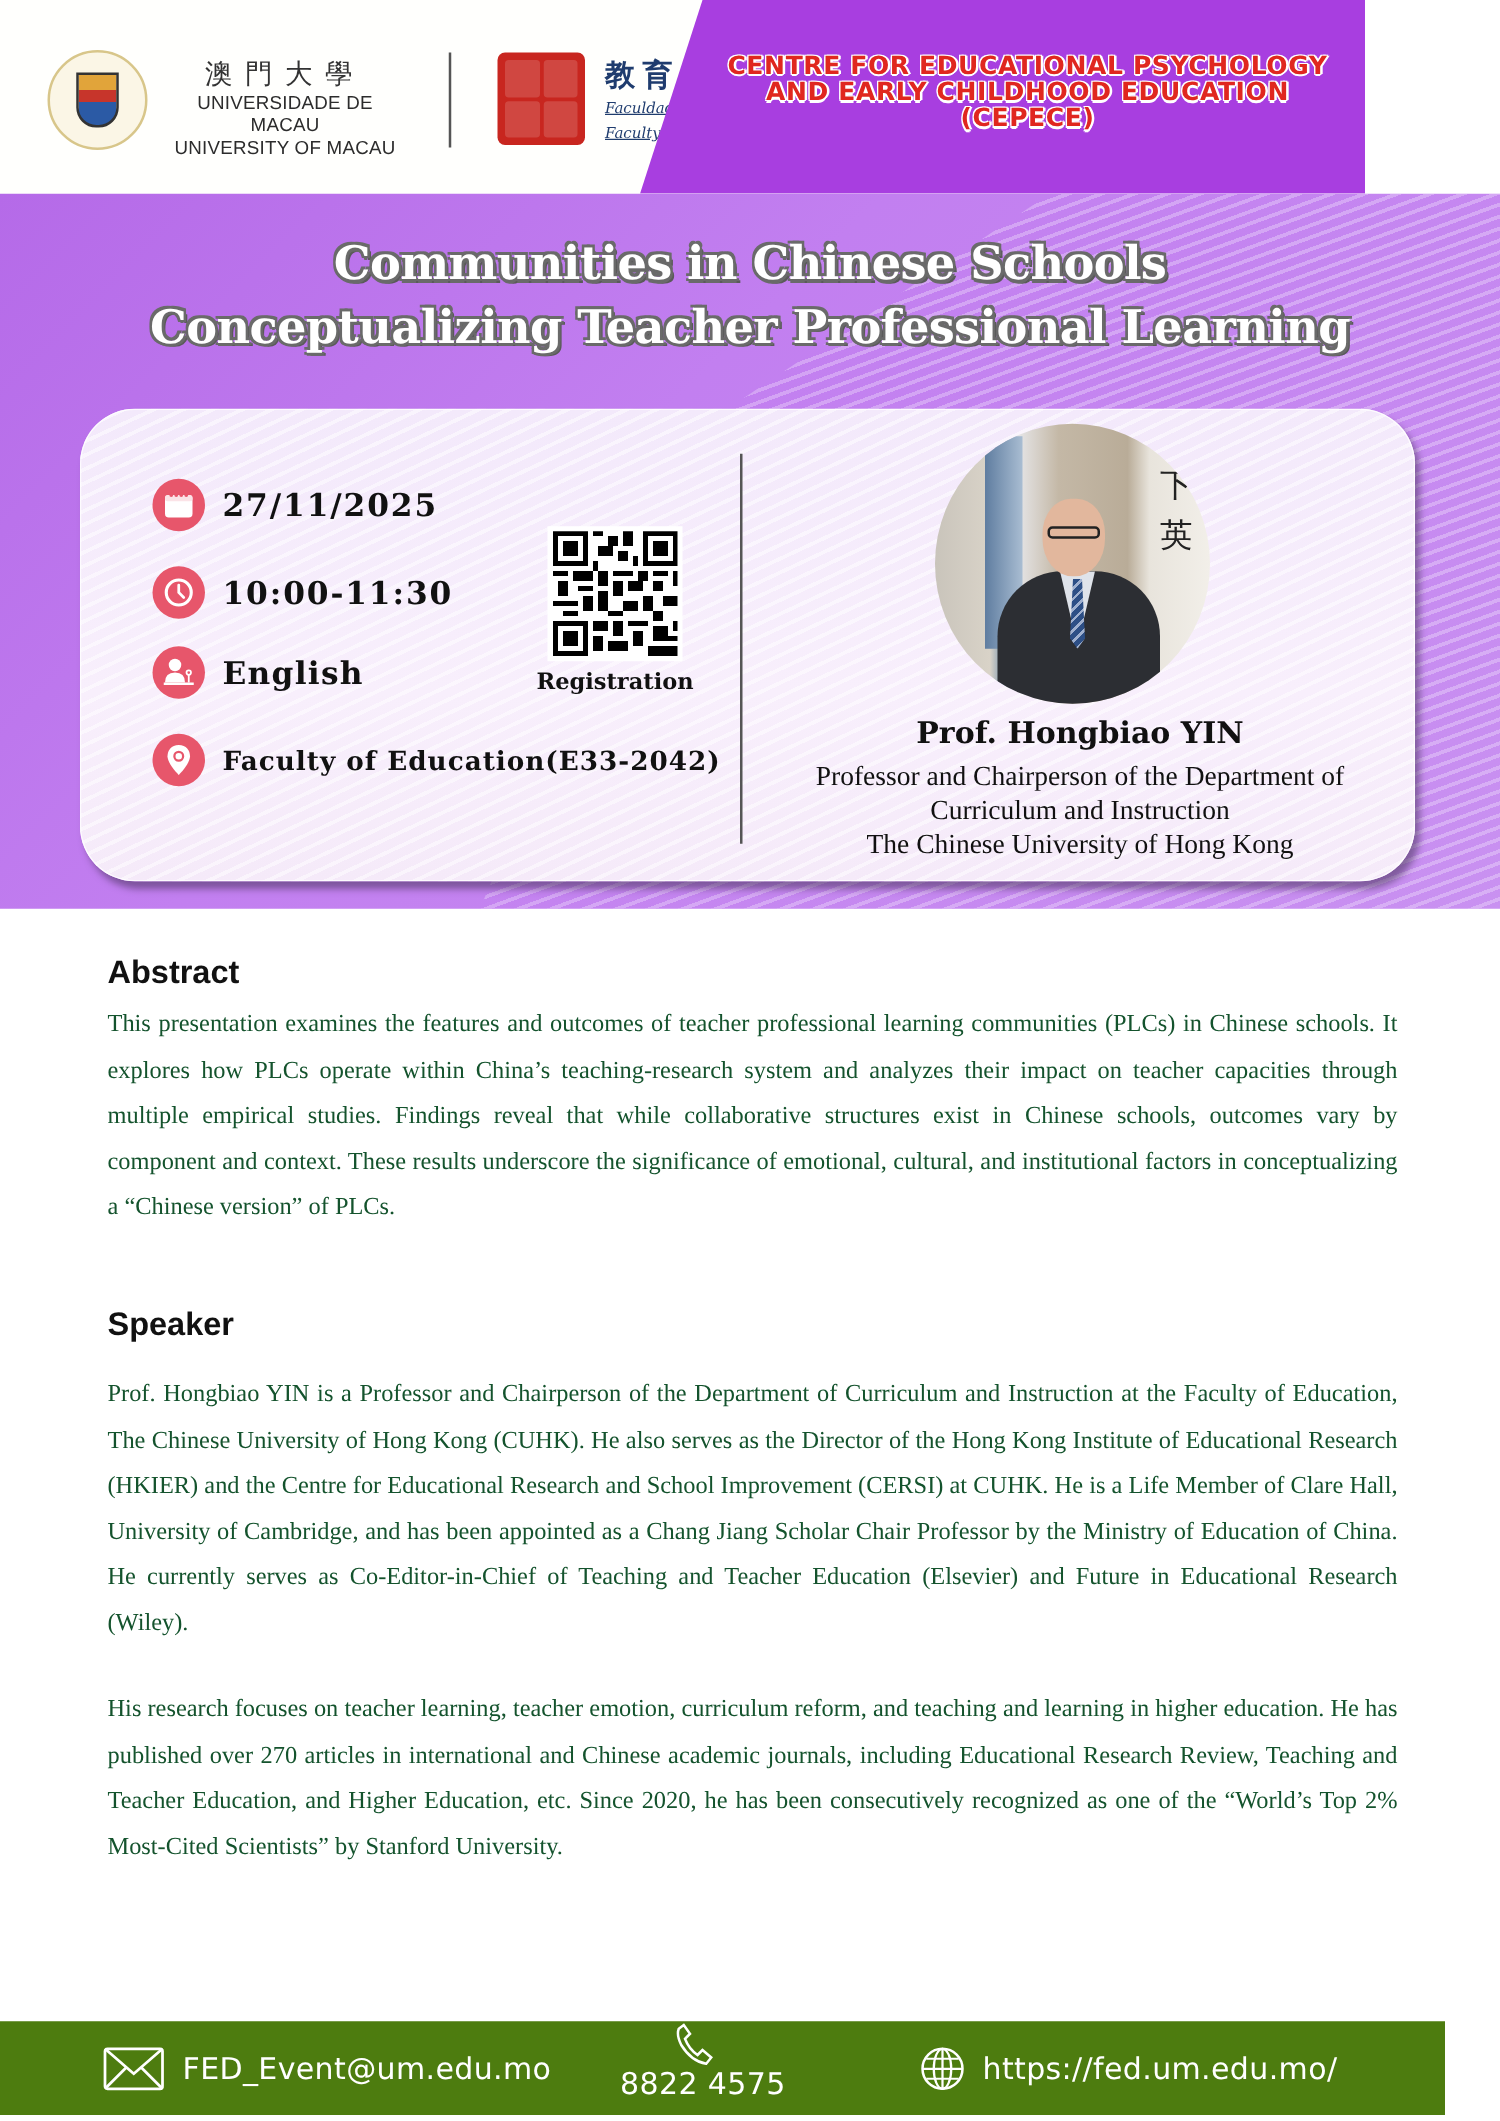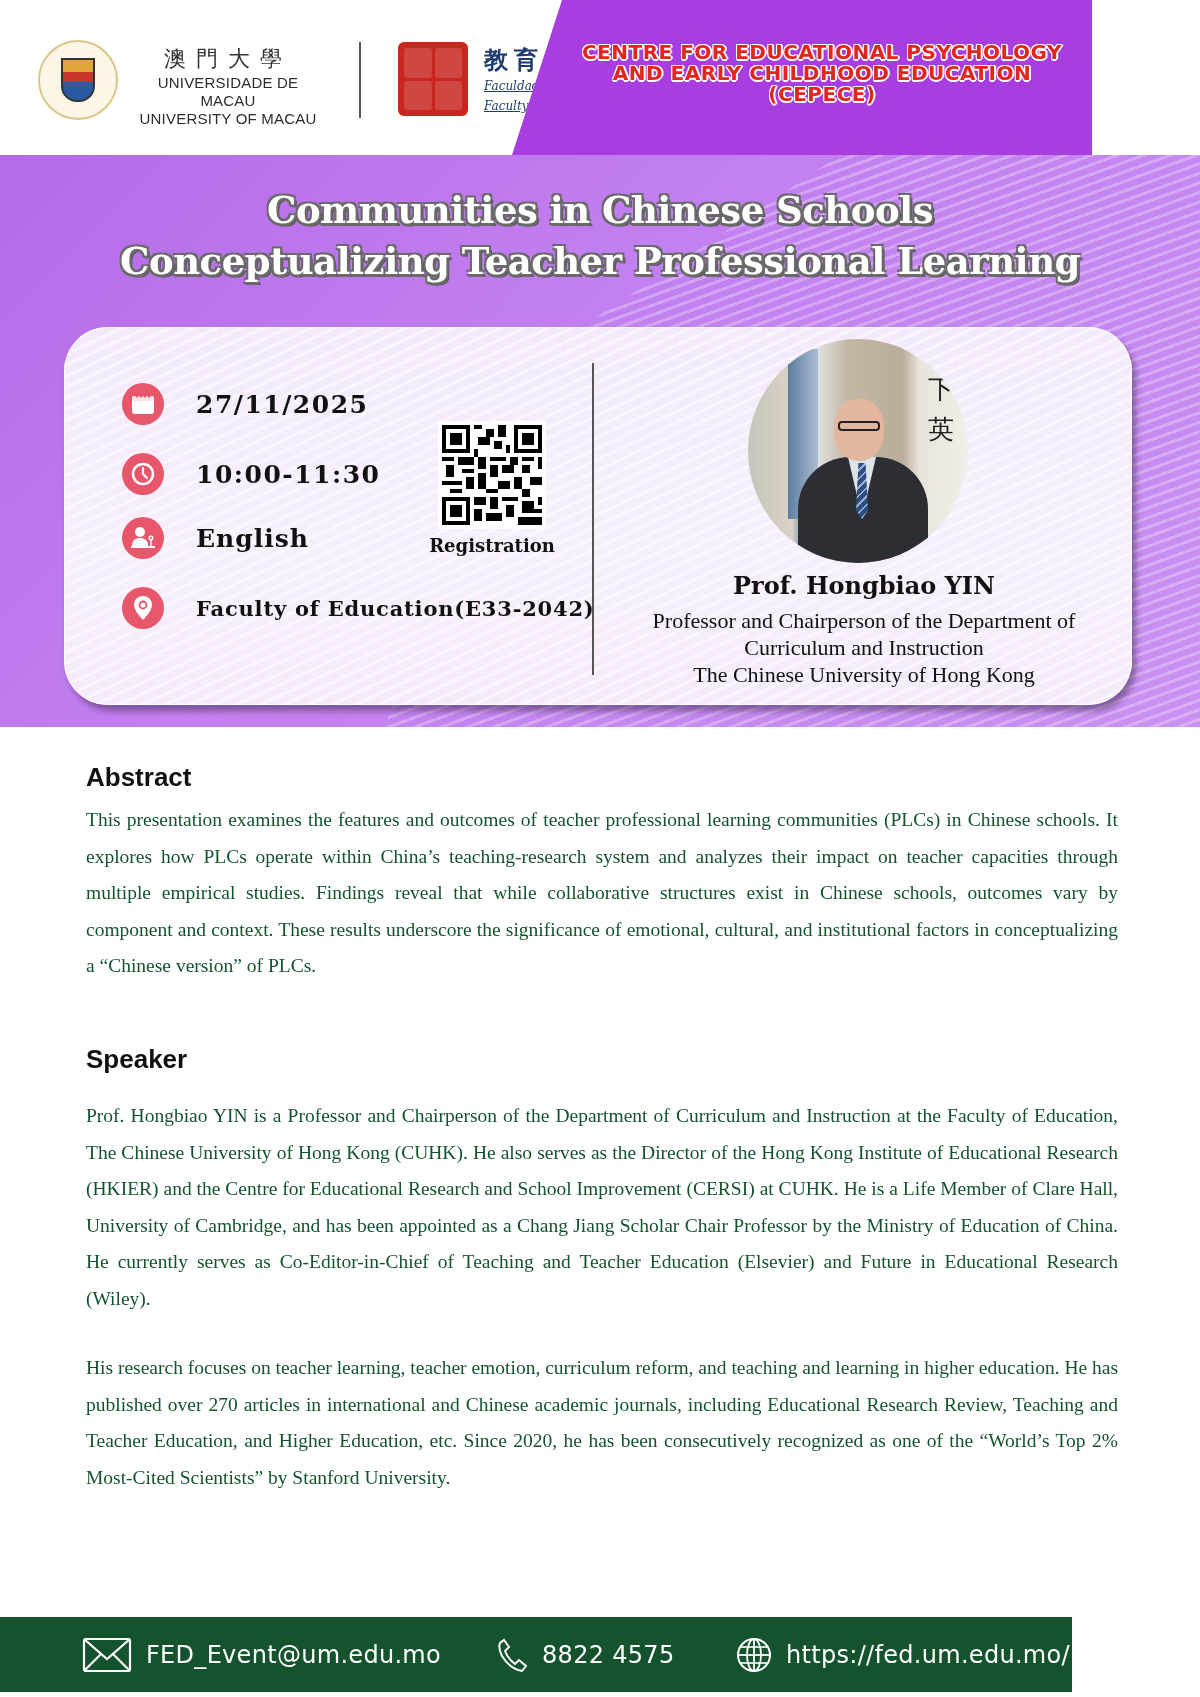--- a/index.html
+++ b/index.html
@@ -27,21 +27,21 @@
   .banner { position: absolute; left: 0; top: 155px; width: 1200px; height: 572px; background: linear-gradient(135deg, #b56ae8 0%, #c27ff0 40%, #c991f1 100%); overflow: hidden; }
   .banner-stripes { position: absolute; inset: 0; background: repeating-linear-gradient(-20deg, rgba(255,255,255,0.0) 0 6px, rgba(255,255,255,0.28) 6px 9px); clip-path: polygon(32% 100%, 45% 35%, 70% 0, 100% 0, 100% 100%); }
   .title { position: absolute; left: 0; top: 30px; width: 1200px; text-align: center; color: #ffffff; font-family: "DejaVu Serif", serif; font-weight: bold; font-size: 37px; line-height: 51px; letter-spacing: -0.5px; text-shadow: 2px 2px 0 #6a6a6a, -2px -2px 0 #6a6a6a, 2px -2px 0 #6a6a6a, -2px 2px 0 #6a6a6a, 0 3px 0 #6a6a6a, 3px 3px 0 #5a5a5a; }
 
   .card { position: absolute; left: 64px; top: 172px; width: 1068px; height: 378px; border-radius: 44px; background: linear-gradient(180deg, #f3e9fb 0%, #f8effc 60%, #f5eaf9 100%); box-shadow: 4px 6px 6px rgba(70,50,90,0.55), inset 0 0 0 1px rgba(255,255,255,0.8); overflow: hidden; }
   .card::before { content: ""; position: absolute; inset: 0; background: repeating-linear-gradient(-25deg, rgba(255,255,255,0) 0 7px, rgba(255,255,255,0.5) 7px 10px); }
   .card-divider { position: absolute; left: 528px; top: 36px; width: 2px; height: 312px; background: #555; }
 
   .info-row { position: absolute; left: 58px; display: flex; align-items: center; }
   .info-icon { width: 42px; height: 42px; border-radius: 50%; background: #e7566b; display: flex; align-items: center; justify-content: center; flex: none; }
-  .info-text { margin-left: 32px; font-family: "DejaVu Serif", serif; font-weight: bold; color: #111; letter-spacing: 1.5px; }
+  .info-text { margin-left: 14px; font-family: "DejaVu Serif", serif; font-weight: bold; color: #111; letter-spacing: 1.5px; }
   .row-date { top: 56px; } .row-date .info-text { font-size: 25px; }
   .row-time { top: 126px; } .row-time .info-text { font-size: 25px; }
   .row-lang { top: 190px; } .row-lang .info-text { font-size: 25px; letter-spacing: 1px; }
   .row-venue { top: 260px; } .row-venue .info-text { font-size: 21px; letter-spacing: 0.8px; }
 
   .qr { position: absolute; left: 374px; top: 94px; width: 108px; height: 108px; background: #fff; padding: 4px; }
   .qr-label { position: absolute; left: 350px; top: 208px; width: 156px; text-align: center; font-family: "DejaVu Serif", serif; font-weight: bold; font-size: 18px; color: #111; }
 
   .photo { position: absolute; left: 684px; top: 12px; width: 220px; height: 224px; border-radius: 50%; overflow: hidden; background: linear-gradient(90deg, #c9c4bb 0%, #d9d3c8 20%, #8ea2b4 24%, #e6e6e8 30%, #c4b8a6 45%, #b9ac98 70%, #e8e4dc 78%, #f2efe9 100%); }
   .photo .window { position: absolute; left: 40px; top: 10px; width: 30px; height: 170px; background: linear-gradient(90deg, #5f7da0, #a9bdd2); }
@@ -58,24 +58,24 @@
   
   .section-heading { position: absolute; left: 86px; font-family: "Liberation Sans", sans-serif; font-weight: bold; font-size: 26px; color: #111; }
   .abstract-heading { top: 762px; }
   .speaker-heading { top: 1044px; }
   .para { position: absolute; left: 86px; width: 1032px; font-family: "Liberation Serif", serif; font-size: 19.5px; line-height: 36.5px; color: #14532d; text-align: justify; }
   .abstract-text { top: 802px; }
   .bio-1 { top: 1098px; }
   .bio-2 { top: 1350px; }
 
   
-  .footer { position: absolute; left: 0; top: 1617px; width: 1072px; height: 75px; background: #14532d; display: flex; align-items: center; color: #fff; font-family: "DejaVu Sans", sans-serif; }
+  .footer { position: absolute; left: 0; top: 1617px; width: 1156px; height: 75px; background: #4d7c0f; display: flex; align-items: center; color: #fff; font-family: "DejaVu Sans", sans-serif; }
   .footer-item { position: absolute; display: flex; align-items: center; top: 0; height: 75px; }
   .footer-item .ftxt { font-size: 24px; letter-spacing: 0.3px; color: #fff; }
-  .fi-email { left: 82px; } .fi-phone { left: 496px; } .fi-web { left: 736px; }
+  .fi-email { left: 82px; } .fi-phone { left: 496px; flex-direction: column; } .fi-web { left: 736px; }
   .footer-item svg { margin-right: 14px; }
 </style>
 </head>
 <body>
 
 <div class="header">
   <div class="um-logo">
     <div class="shield"></div>
   </div>
   <div class="um-text">

